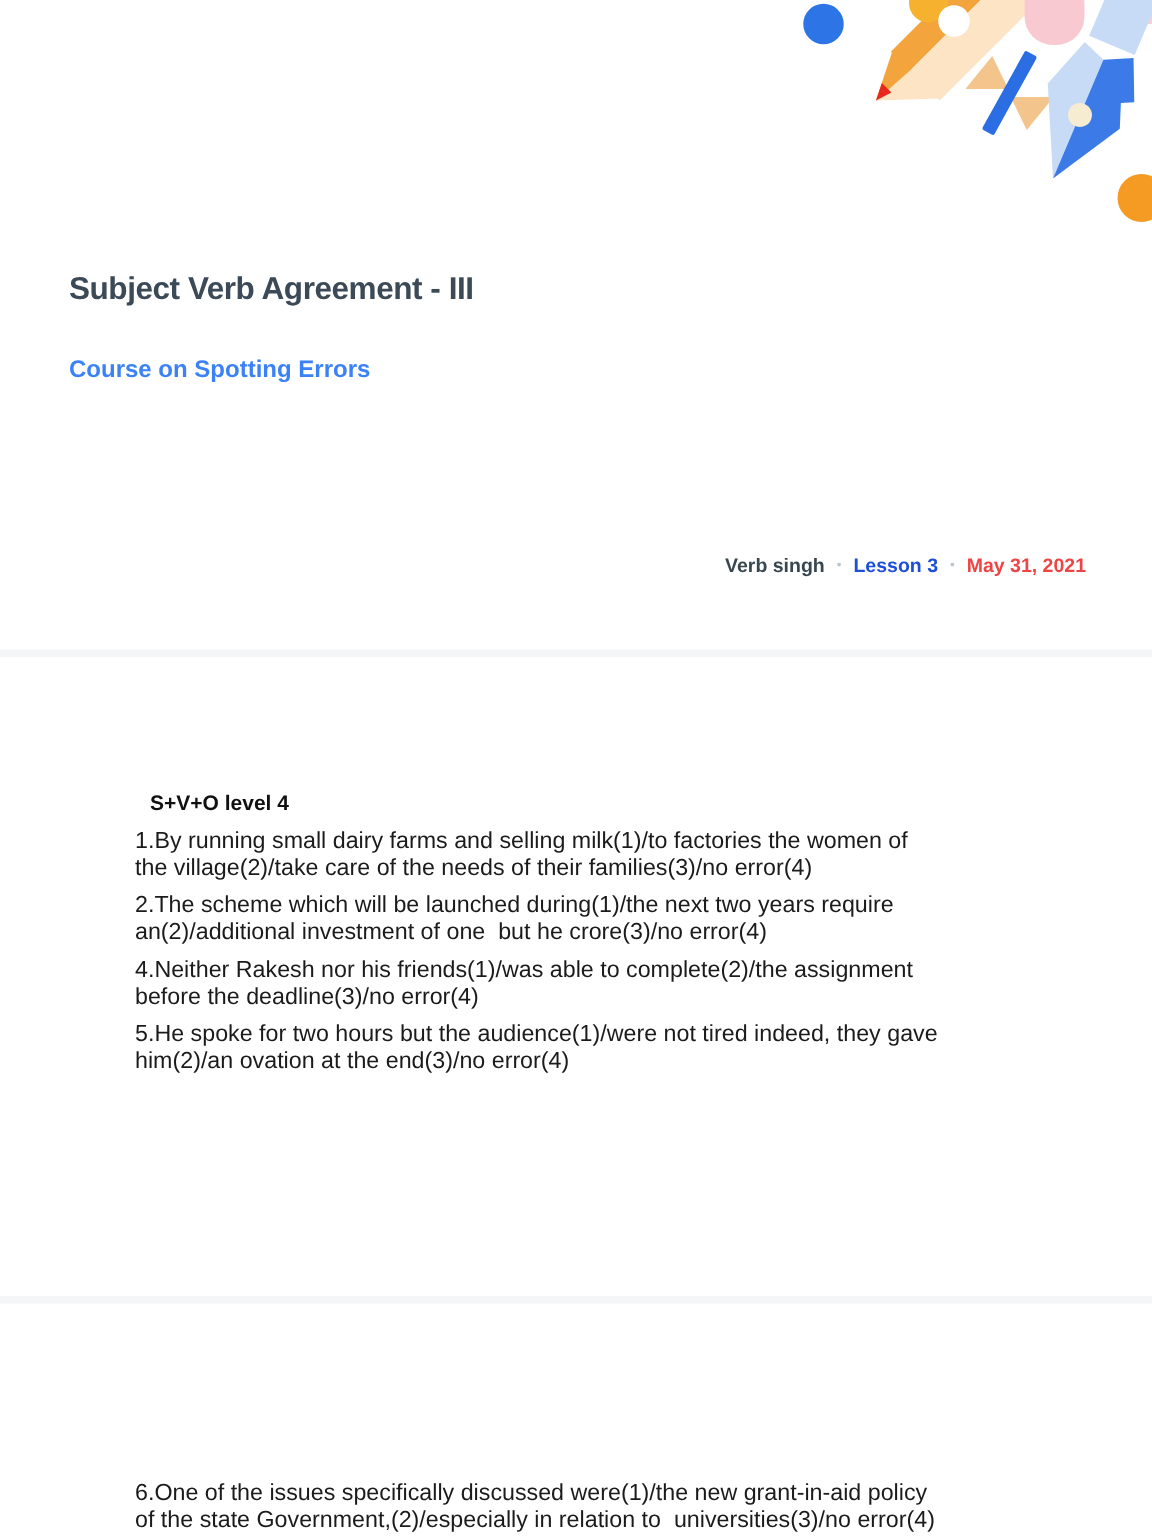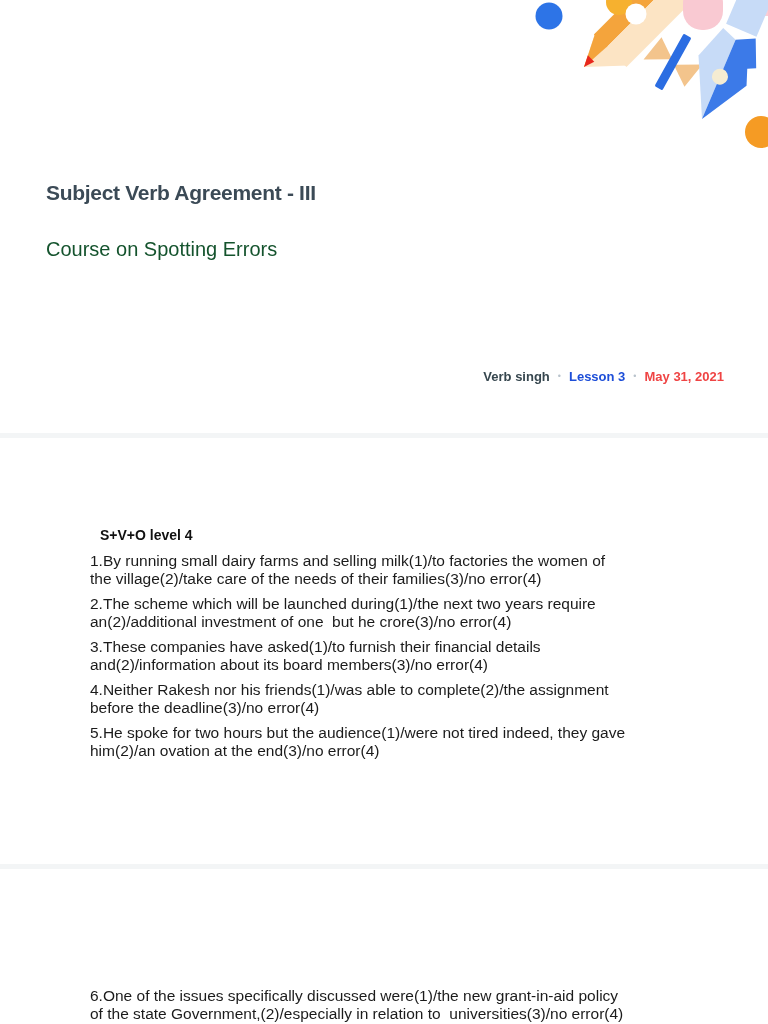--- a/index.html
+++ b/index.html
@@ -16,21 +16,21 @@
 
   .deco { position: absolute; top: 0; right: 0; display: block; }
 
   .course-title {
     position: absolute; left: 46px; top: 181px; margin: 0;
     font-size: 21px; font-weight: bold; letter-spacing: -0.3px;
     color: #3b4a56;
   }
   .course-subtitle {
     position: absolute; left: 46px; top: 238px;
-    font-size: 20px; color: #14532d;
+    font-size: 16px; color: #3b82f6; font-weight: bold;
   }
   .byline {
     position: absolute; right: 44px; top: 369px;
     display: flex; align-items: center; gap: 8px;
     font-size: 13px; white-space: nowrap;
   }
   .byline .author { color: #37474f; font-weight: bold; }
   .byline .dot   { color: #b9c3cc; font-size: 9px; line-height: 13px; }
   .byline .lesson{ color: #1d4ed8; font-weight: 600; }
   .byline .date  { color: #ef4444; font-weight: 600; }
@@ -92,22 +92,20 @@
     </div>
   </section>
 
   <section class="card card-quiz1">
     <h2 class="quiz-heading">S+V+O level 4</h2>
     <div class="questions">
       <p class="question">1.By running small dairy farms and selling milk(1)/to factories the women of
 the village(2)/take care of the needs of their families(3)/no error(4)</p>
       <p class="question">2.The scheme which will be launched during(1)/the next two years require
 an(2)/additional investment of one  but he crore(3)/no error(4)</p>
-      <p class="question">3.These companies have asked(1)/to furnish their financial details
-and(2)/information about its board members(3)/no error(4)</p>
       <p class="question">4.Neither Rakesh nor his friends(1)/was able to complete(2)/the assignment
 before the deadline(3)/no error(4)</p>
       <p class="question">5.He spoke for two hours but the audience(1)/were not tired indeed, they gave
 him(2)/an ovation at the end(3)/no error(4)</p>
     </div>
   </section>
 
   <section class="card card-quiz2">
     <div class="questions2">
       <p class="question">6.One of the issues specifically discussed were(1)/the new grant-in-aid policy

